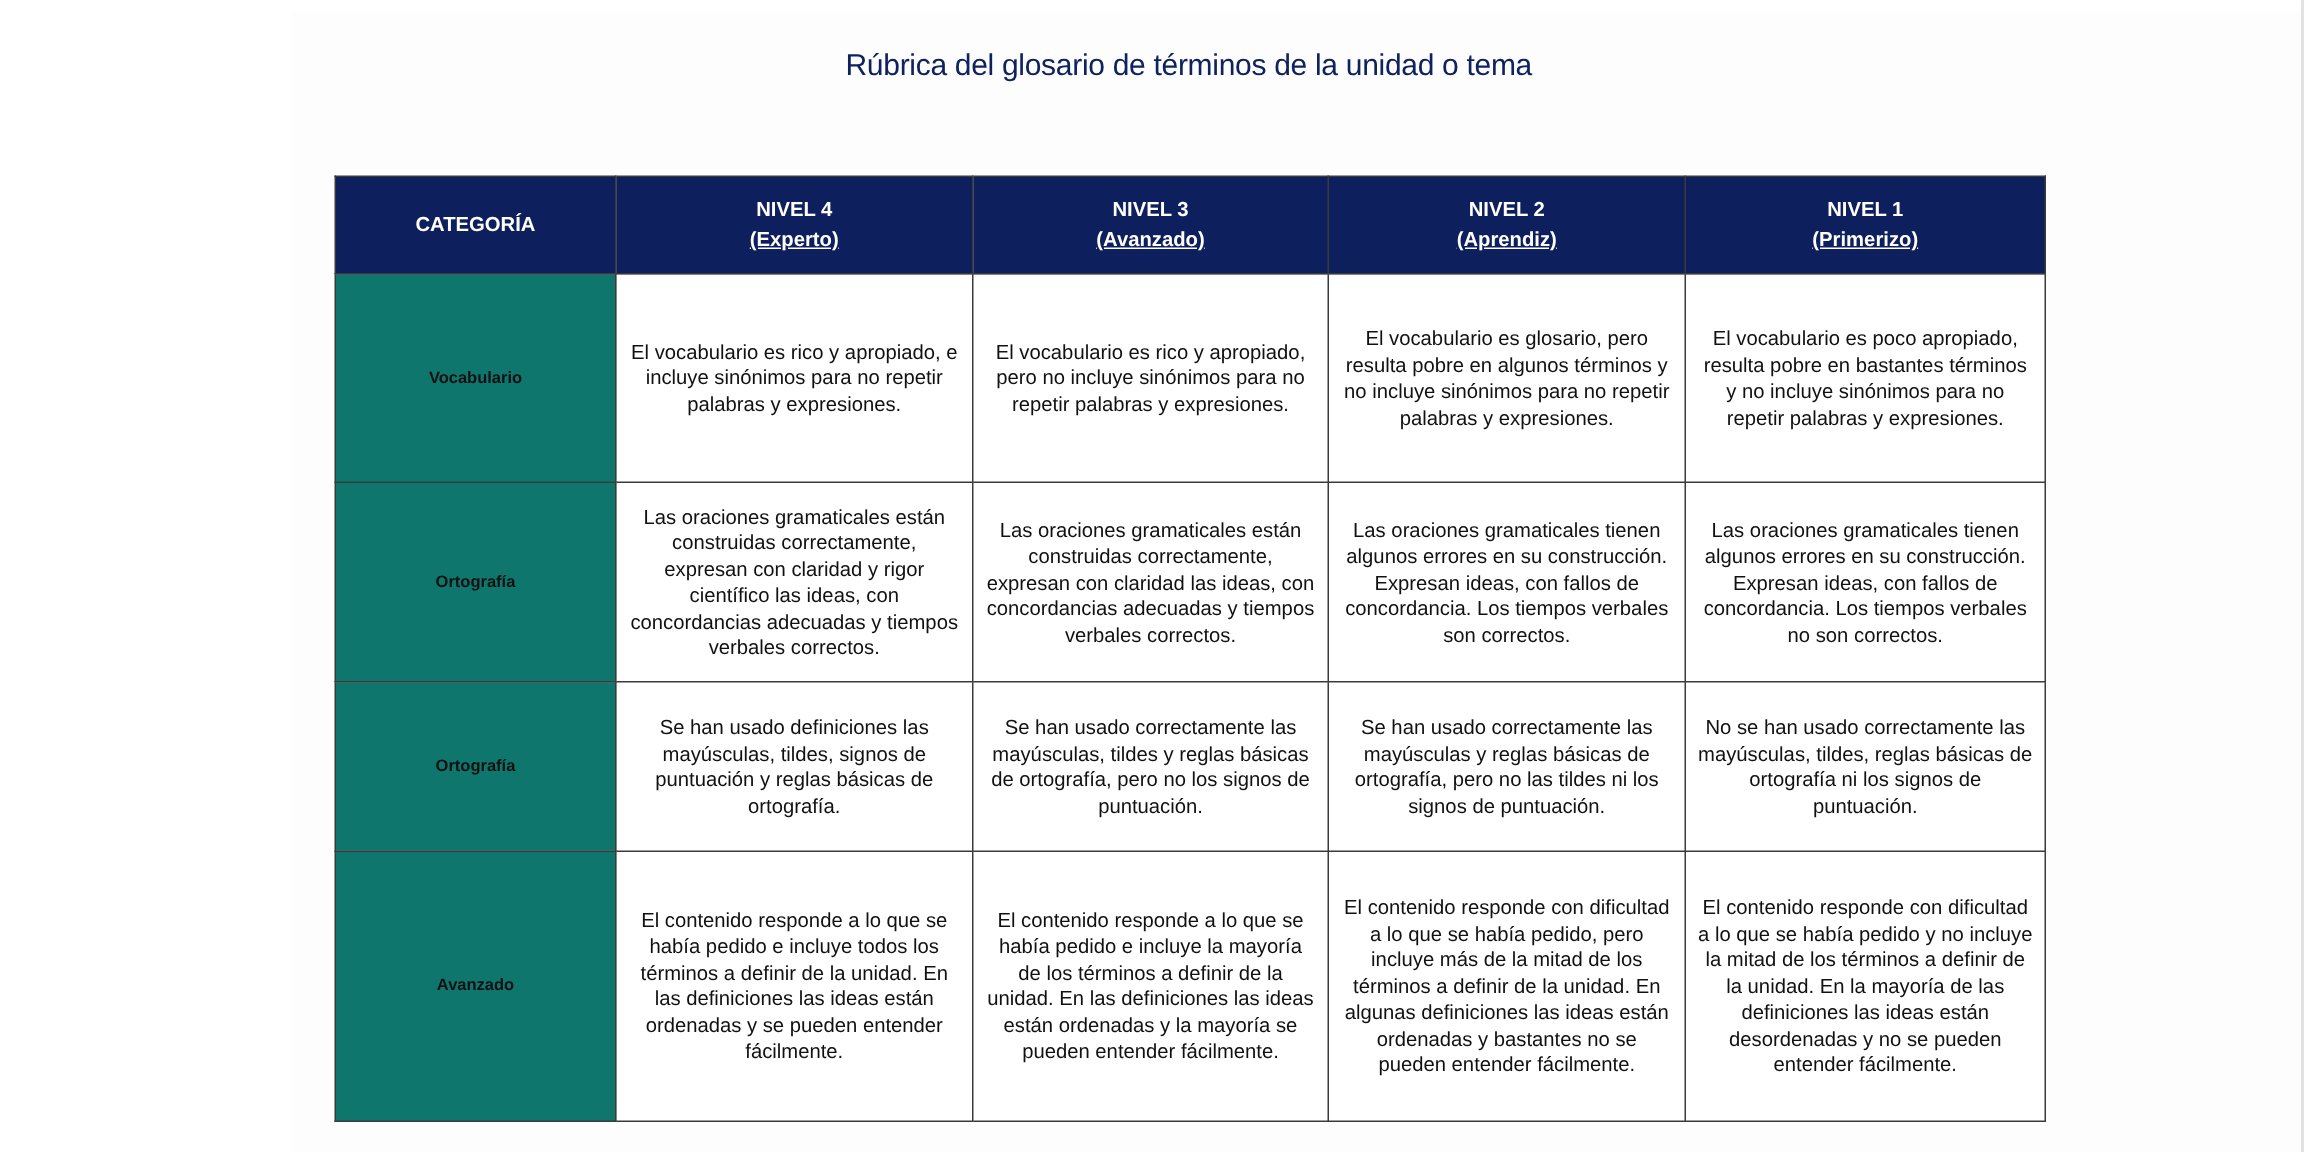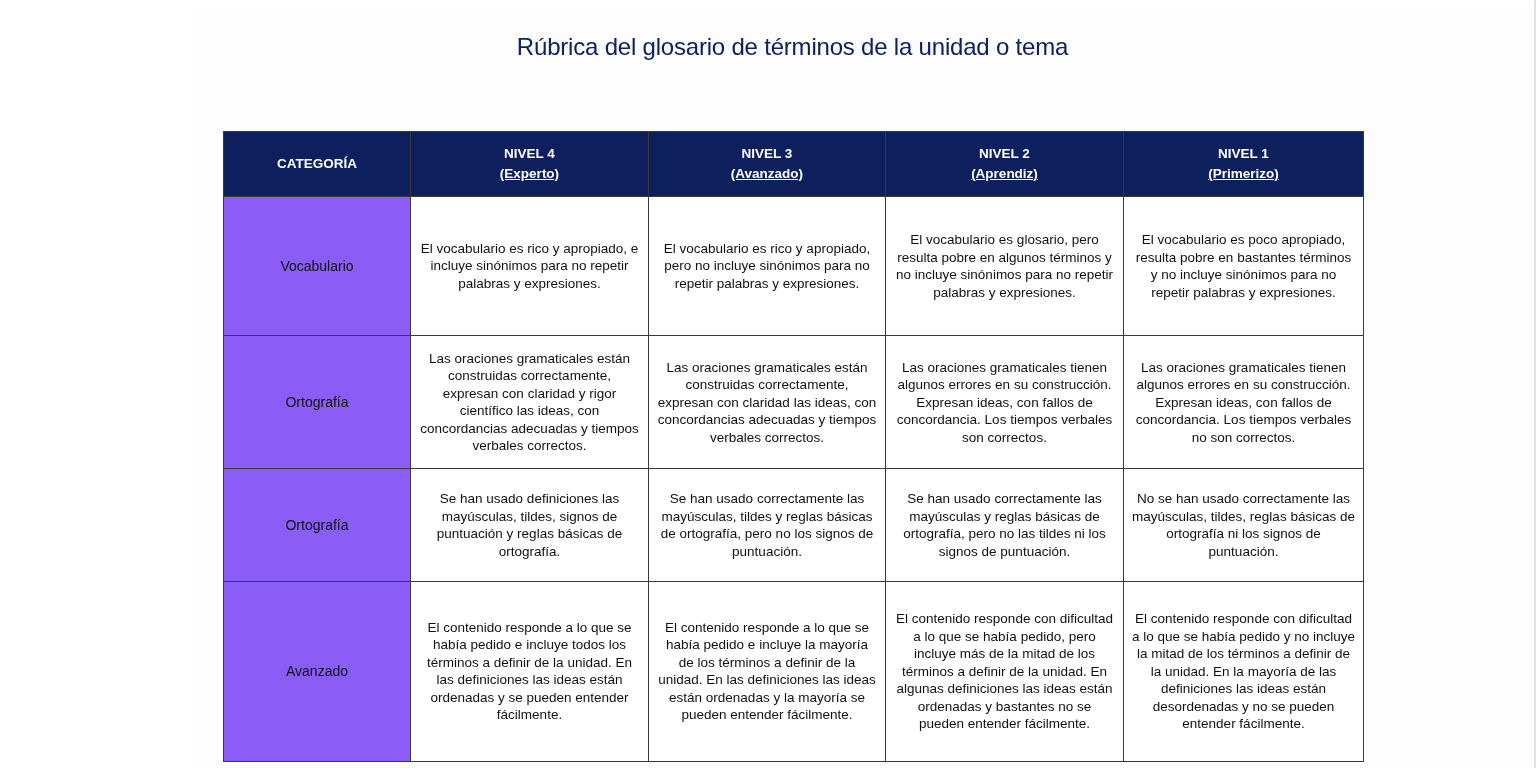--- a/index.html
+++ b/index.html
@@ -26,54 +26,54 @@
       width: 2px;
       height: 768px;
       background: #e2e2e2;
     }
     .title {
       position: absolute;
       left: 223px;
       width: 1139px;
       top: 33px;
       text-align: center;
-      font-size: 24px;
+      font-size: 20px;
       color: #0e2260;
       font-weight: normal;
       letter-spacing: -0.2px;
       margin: 0;
     }
     table.rubric {
       position: absolute;
       left: 223px;
-      top: 131px;
+      top: 117px;
       width: 1140px;
       height: 631px;
       border-collapse: collapse;
       table-layout: fixed;
     }
     table.rubric th, table.rubric td {
       border: 1.5px solid #3a3a3a;
       text-align: center;
       vertical-align: middle;
       padding: 0 8px;
     }
     table.rubric thead th {
       background: #0d1f5c;
       color: #ffffff;
       font-weight: bold;
       font-size: 13.5px;
       line-height: 20px;
       height: 64px;
     }
     table.rubric td.cat {
-      background: #8b5cf6;
+      background: #0f766e;
       color: #111111;
-      font-weight: normal;
-      font-size: 14px;
+      font-weight: bold;
+      font-size: 11px;
     }
     table.rubric td.desc {
       background: #ffffff;
       color: #111111;
       font-size: 13.5px;
       line-height: 17.5px;
     }
     .lvl-name { display: block; }
     .lvl-sub { display: block; text-decoration: underline; }
     tr.r1 { height: 139px; }

